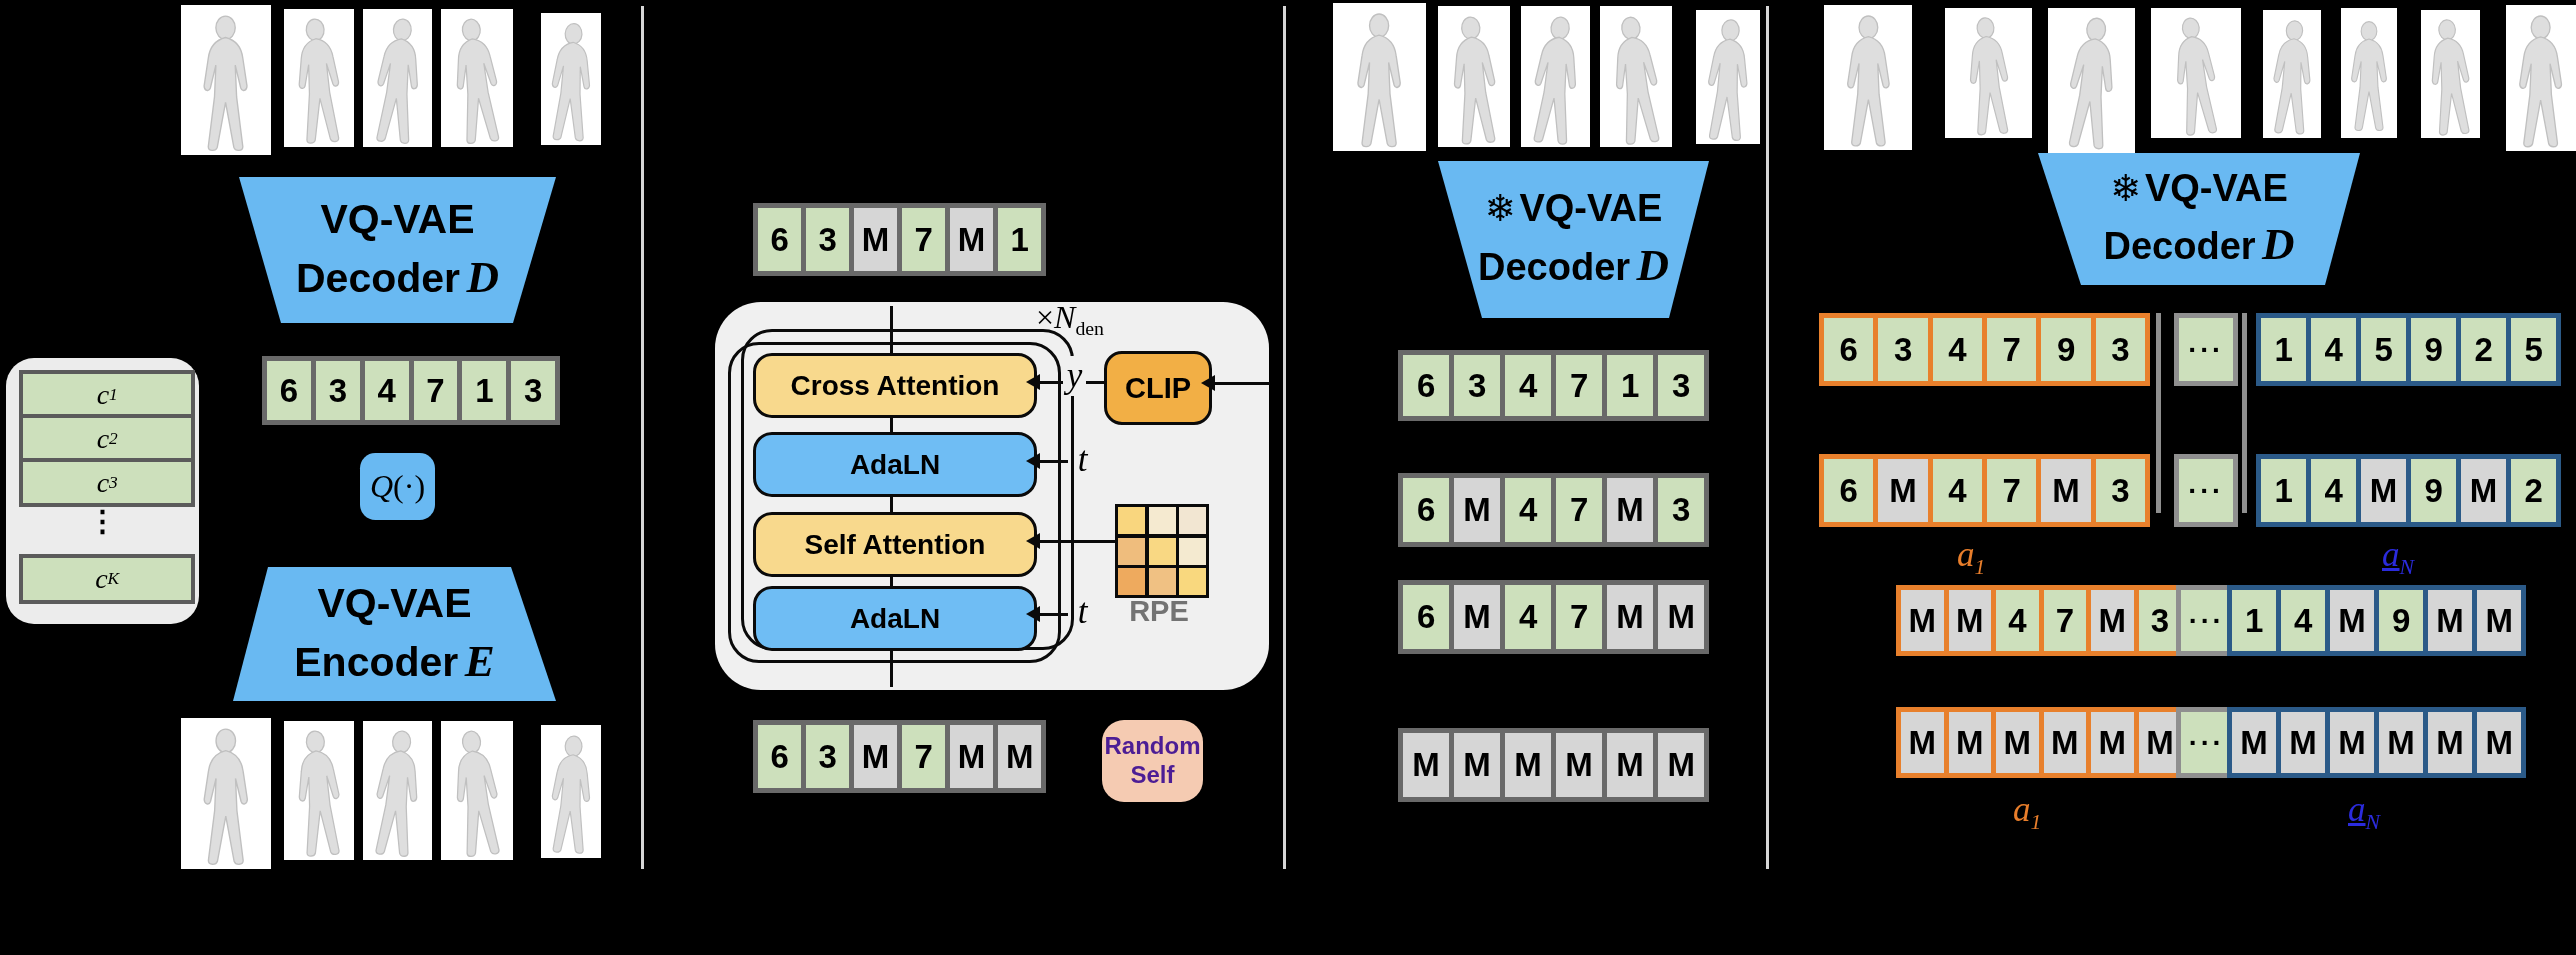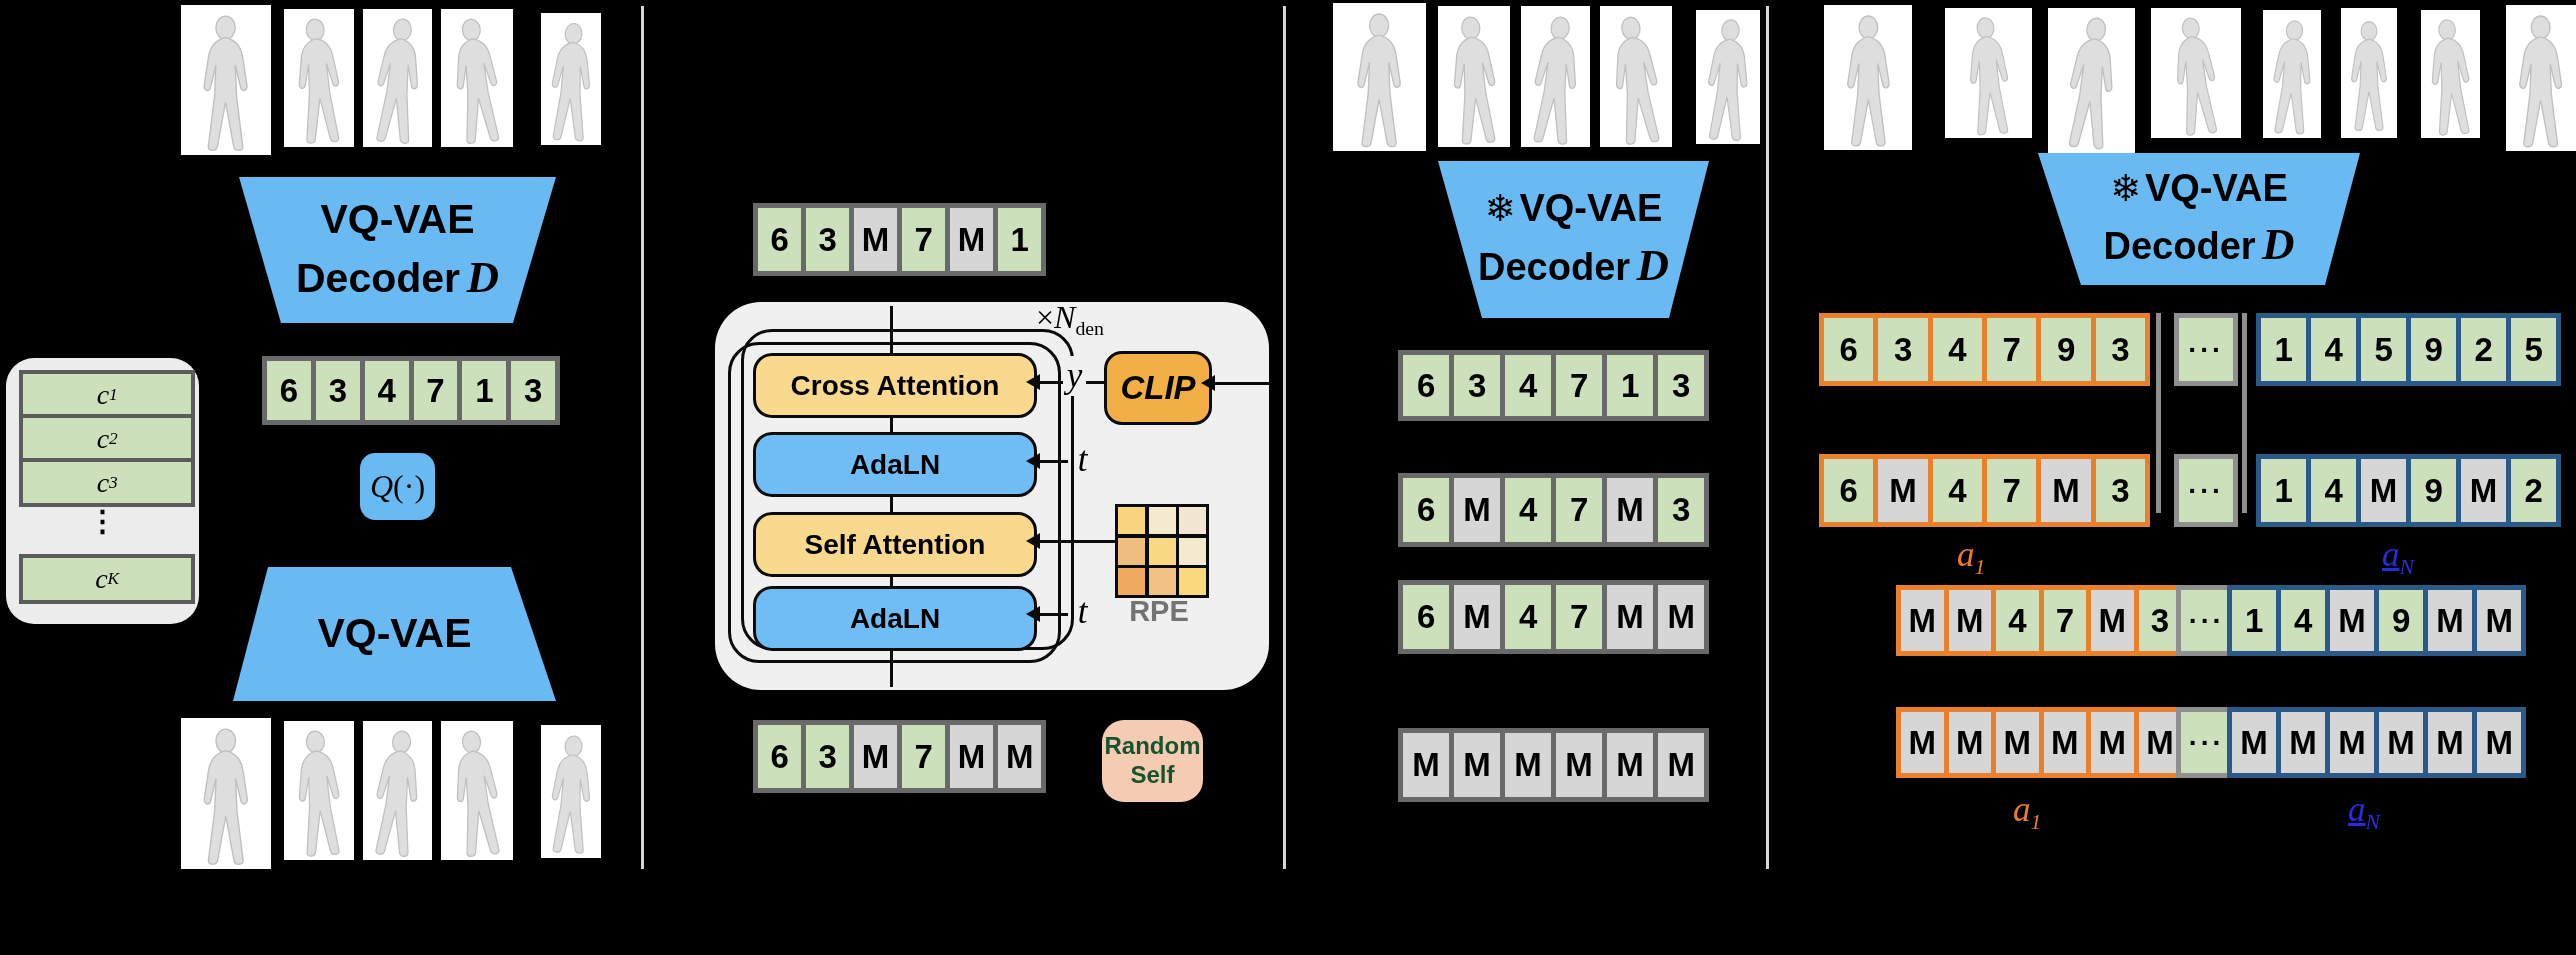--- a/index.html
+++ b/index.html
@@ -45,36 +45,36 @@
         font-family:"Liberation Serif",serif;font-size:32px;color:#000;}
   .qbox i{font-style:italic;}
   .container{position:absolute;left:715px;top:302px;width:554px;height:388px;border-radius:46px;
              background:var(--denoiser_bg,#f0f0f0);}
   .frame{position:absolute;border:3.2px solid #0a0a0a;border-radius:31px;background:transparent;}
   .block{position:absolute;left:753px;width:278px;height:59px;border:3.2px solid #0a0a0a;border-radius:19px;
          display:flex;align-items:center;justify-content:center;font-weight:700;font-size:28px;color:#000;}
   .yellow{background:var(--block_yellow,#f8d98d);} .blue{background:var(--block_blue,#6fbdf4);}
   .clip{position:absolute;left:1104px;top:351px;width:102px;height:68px;border:3.8px solid #0a0a0a;
         border-radius:18px;background:var(--clip_orange,#f2af45);display:flex;align-items:center;
-        justify-content:center;font-weight:700;font-size:33px;color:#000;font-style:italic;}
+        justify-content:center;font-weight:700;font-size:29px;color:#000;}
   .centerline{position:absolute;left:890px;top:306px;width:3.2px;height:381px;background:#0a0a0a;}
   .hline{position:absolute;height:3.2px;background:#0a0a0a;}
   .ahead{position:absolute;width:0;height:0;border-top:8.3px solid transparent;border-bottom:8.3px solid transparent;
          border-right:14px solid #0a0a0a;}
   .mlabel{position:absolute;font-family:"Liberation Serif",serif;font-style:italic;font-size:35px;color:#000;}
   .ongray{background:var(--denoiser_bg,#f0f0f0);padding:0 3.8px;}
   .nden{position:absolute;left:1036px;top:299px;font-family:"Liberation Serif",serif;font-size:32px;color:#000;}
   .nden i{font-style:italic;} .nden sub{font-size:0.62em;margin-top:37px;}
   .rpegrid{position:absolute;left:1115px;top:504px;width:88px;height:88px;background:#0a0a0a;
            display:grid;grid-template-columns:1fr 1fr 1fr;grid-template-rows:1fr 1fr 1fr;gap:3.2px;padding:3.2px;}
   .rpelabel{position:absolute;left:1110px;top:595px;width:98px;text-align:center;font-weight:700;
             font-size:29px;color:#fff;}
   .rmask{position:absolute;left:1102px;top:720px;width:101px;height:82px;border-radius:22px;
          background:var(--random_mask_pink,#f5cbb2);display:flex;flex-direction:column;align-items:center;
-         justify-content:center;font-weight:700;font-size:24px;line-height:1.2;color:#14532d;}
+         justify-content:center;font-weight:700;font-size:24px;line-height:1.2;color:#4c1d95;}
   .a1{color:var(--label_orange,#e87e2b);} .aN{color:var(--label_blue,#2b2bdd);text-decoration:underline;}
 </style>
 </head>
 <body>
 
 <svg width="0" height="0" style="position:absolute">
   <defs>
     <g id="person">
       <ellipse cx="25" cy="10" rx="7" ry="8.5" fill="#dedede" stroke="#c0c0c0" stroke-width="1"></ellipse>
       <path d="M25 17 C17 19 13.5 24 12.5 32 L9.5 52 C9.5 55.5 13 56.5 14 53.5 L18 37 L17 60 L12.5 96
@@ -154,20 +154,21 @@
     </div>
 
     <div class="qbox">
       <i>Q</i>
         <span>(·)</span>
     </div>
 
     <div class="trap" style="left:233px;top:567px;width:323px;height:134px;
          clip-path:polygon(35px 0,278px 0,323px 134px,0 134px)">
       <div class="l1">VQ-VAE</div>
+      <div class="l2"><span>Encoder</span><span class="sym">E</span></div>
     </div>
 
     <div class="mesh p1" style="left:181px;top:718px;width:90px;height:151px">
         <svg viewBox="0 0 50 102">
           <use href="#person"></use>
         </svg>
       </div>
     <div class="mesh p2" style="left:284px;top:721px;width:70px;height:139px">
         <svg viewBox="0 0 50 102">
           <use href="#person"></use>

